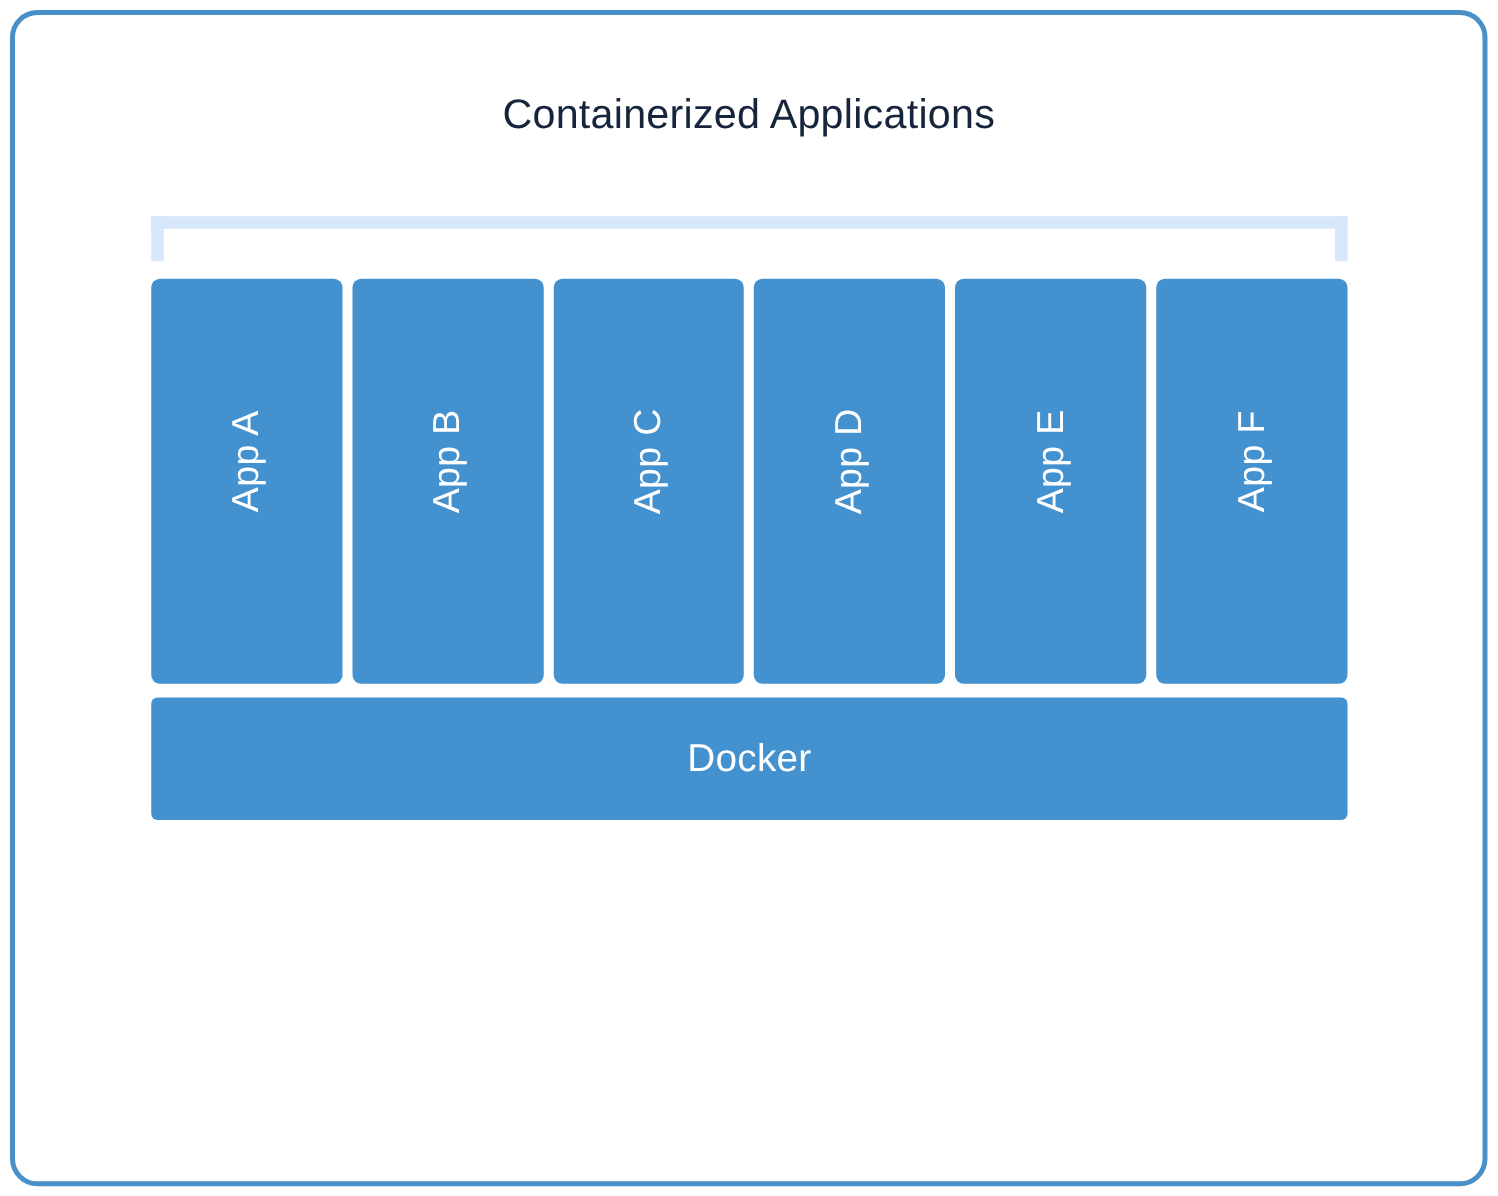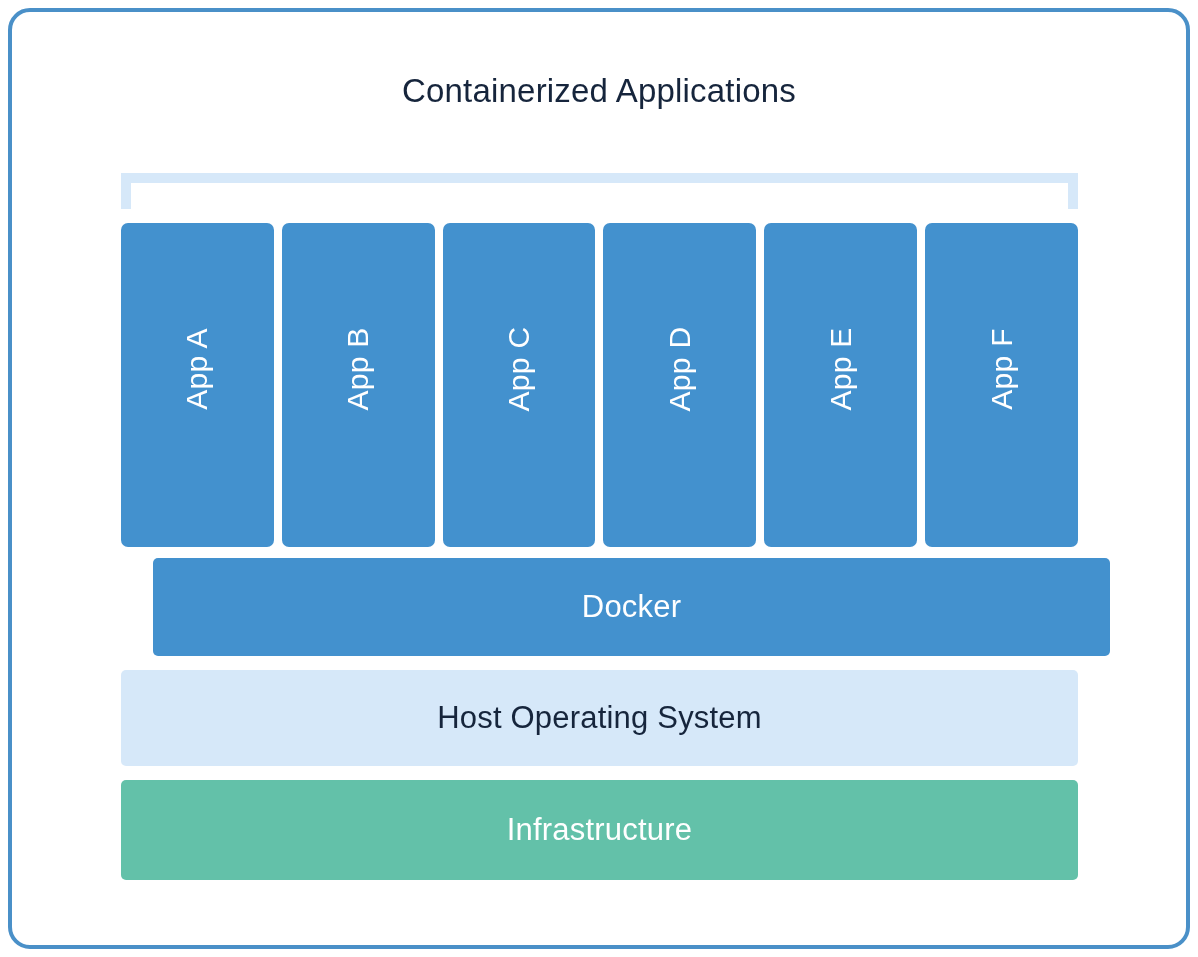--- a/index.html
+++ b/index.html
@@ -111,21 +111,20 @@
     letter-spacing: 0.2px;
     font-family: "Liberation Sans", sans-serif;
     box-sizing: border-box;
   }
 
   #layer-docker {
     top: 558px;
     height: 98px;
     background: #4391ce;
     color: #ffffff;
-    margin-left: 32px;
   }
 
   #layer-host-os {
     top: 670px;
     height: 96px;
     background: #d6e8f9;
     color: #16253c;
   }
 
   #layer-infrastructure {
@@ -169,17 +168,15 @@
     </div>
 
     <div class="app-box">
       <span class="app-label">App F</span>
     </div>
 
   </div>
 
   <div class="layer-bar" id="layer-docker">Docker</div>
 
-  <div class="layer-bar" id="layer-host-os">Host Operating System</div>
 
-  <div class="layer-bar" id="layer-infrastructure">Infrastructure</div>
 
 </div>
 
 </body></html>

